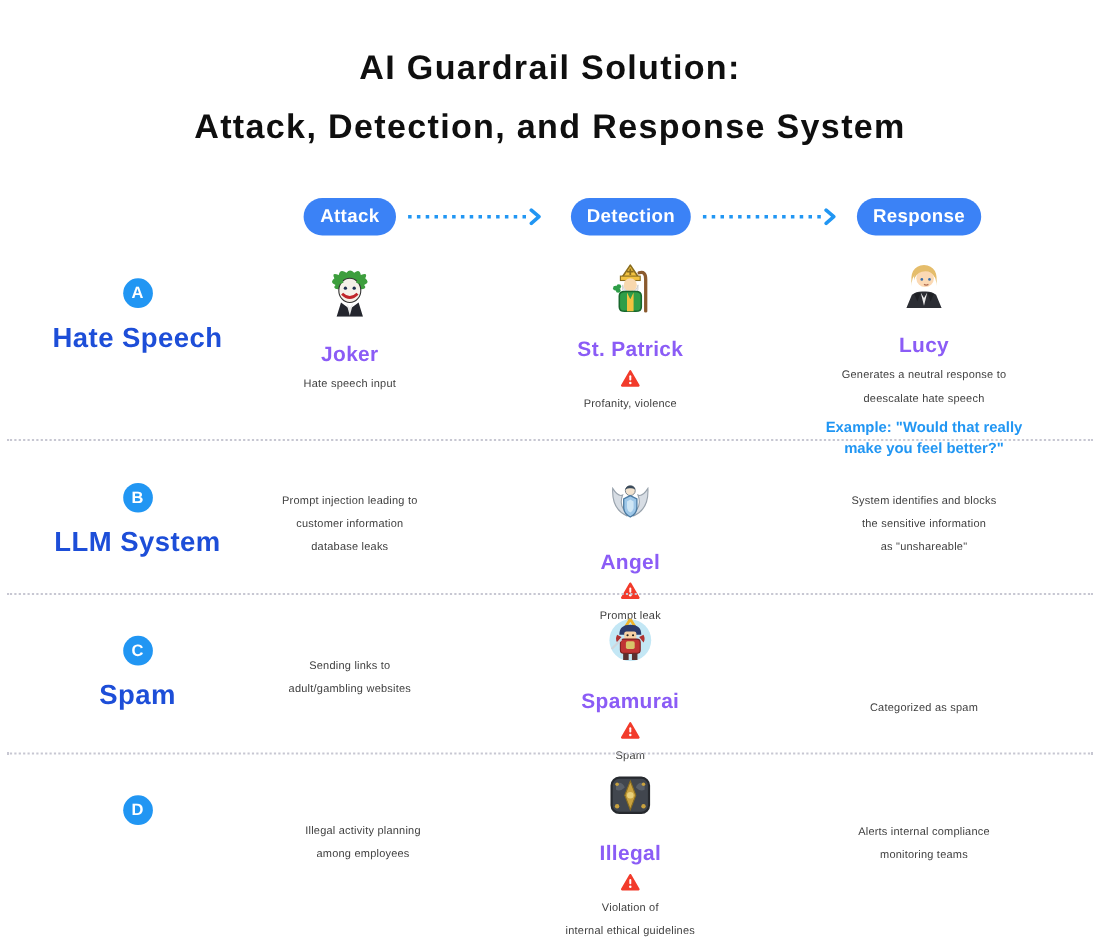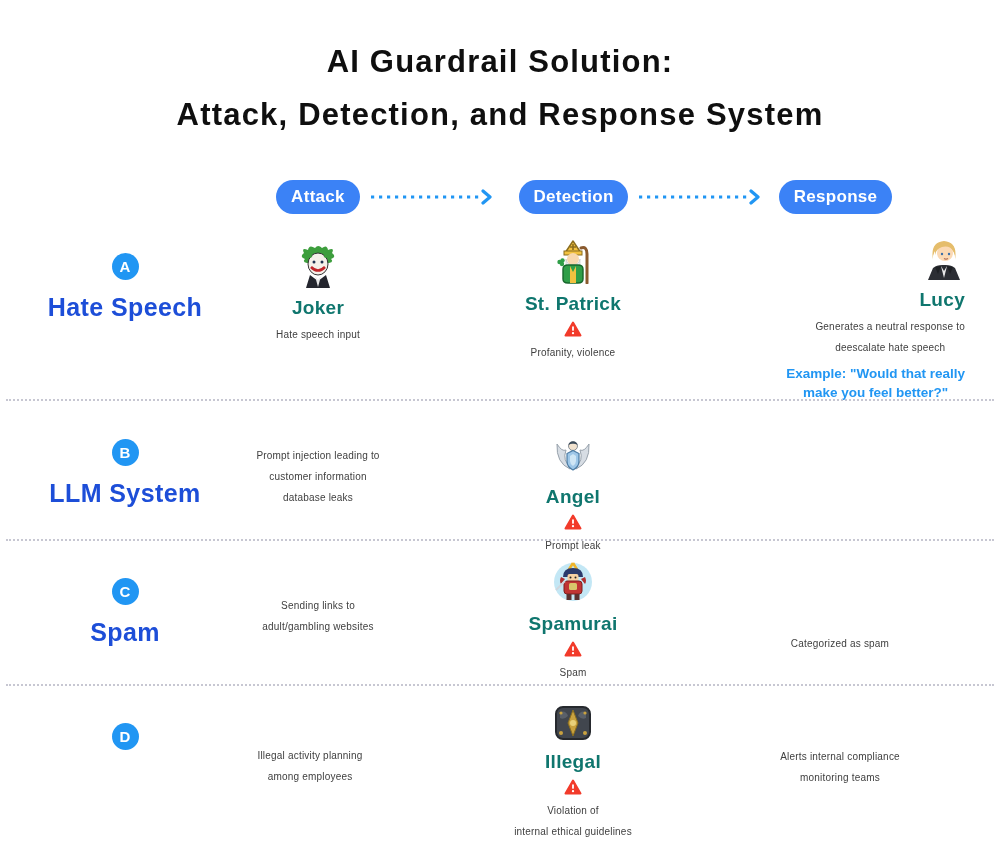--- a/index.html
+++ b/index.html
@@ -15,37 +15,37 @@
   .pill-detection{left:519px;top:180px;width:109px;}
   .pill-response{left:779px;top:180px;width:113px;}
   .arrow{position:absolute;top:189px;}
   .arrow-1{left:368px;}
   .arrow-2{left:636px;}
   .cell{position:absolute;display:flex;flex-direction:column;align-items:center;text-align:center;}
   .row-head{position:absolute;display:flex;flex-direction:column;align-items:center;width:200px;left:25px;}
   .badge{width:27px;height:27px;border-radius:50%;background:#2196F3;color:#fff;font-weight:bold;
          font-size:15px;display:flex;align-items:center;justify-content:center;}
   .row-label{margin-top:13px;font-size:25px;font-weight:bold;color:#1d4ed8;letter-spacing:0.4px;white-space:nowrap;}
-  .char-name{font-weight:bold;font-size:19px;color:#0f766e;margin-top:5px;letter-spacing:0.3px;white-space:nowrap;}
+  .char-name{font-weight:bold;font-size:19px;color:#8b5cf6;margin-top:19px;letter-spacing:0.3px;white-space:nowrap;}
   .desc{font-size:10px;color:#404040;line-height:21px;margin-top:5px;white-space:pre-line;letter-spacing:0.2px;}
   .warning{margin-top:6px;line-height:0;}
   .example{margin-top:6px;font-size:13.5px;font-weight:bold;color:#2196F3;line-height:19px;white-space:pre-line;}
   .sep{position:absolute;left:6px;width:988px;height:0;border-top:2px dotted #c7c7d2;}
   .sep-1{top:399px;} .sep-2{top:539px;} .sep-3{top:684px;}
   
   .a-head{top:253px;} .a-attack{left:218px;top:244px;width:200px;}
-  .a-detect{left:473px;top:238px;width:200px;} .a-resp{left:715px;top:236px;width:250px;align-items:flex-end;}
+  .a-detect{left:473px;top:238px;width:200px;} .a-resp{left:715px;top:236px;width:250px;}
   
   .b-head{top:439px;} .b-attack{left:198px;top:440px;width:240px;}
   .b-detect{left:473px;top:437px;width:200px;} .b-resp{left:715px;top:440px;width:250px;}
   
   .c-head{top:578px;} .c-attack{left:198px;top:590px;width:240px;}
   .c-detect{left:473px;top:560px;width:200px;} .c-resp{left:715px;top:600px;width:250px;margin-top:28px;}
   
-  .d-head{top:723px;} .d-attack{left:190px;top:740px;width:240px;justify-content:flex-end;}
+  .d-head{top:723px;} .d-attack{left:210px;top:740px;width:240px;justify-content:flex-end;}
   .d-detect{left:458px;top:704px;width:230px;} .d-resp{left:715px;top:741px;width:250px;}
 </style>
 </head>
 <body>
 
 <div class="canvas">
 
   <div class="title-line title-1">AI Guardrail Solution:</div>
   <div class="title-line title-2">Attack, Detection, and Response System</div>
 
@@ -164,20 +164,25 @@
     <span class="warning">
       <svg width="18" height="16" viewBox="0 0 18 16">
         <path d="M9,1.5 L16.5,14.5 L1.5,14.5 Z" fill="#f23b2b" stroke="#f23b2b" stroke-width="2" stroke-linejoin="round"></path>
         <rect x="8.1" y="5.2" width="1.8" height="4.6" rx="0.9" fill="#fff"></rect>
         <circle cx="9" cy="12.2" r="1.15" fill="#fff"></circle>
       </svg>
     </span>
     <div class="desc">Prompt leak</div>
   </div>
 
+  <div class="cell b-resp">
+    <div class="desc">System identifies and blocks
+the sensitive information
+as "unshareable"</div>
+  </div>
 
   <div class="sep sep-2"></div>
 
   <div class="row-head c-head">
     <div class="badge">C</div>
     <div class="row-label">Spam</div>
   </div>
 
   <div class="cell c-attack">
     <div class="desc">Sending links to

